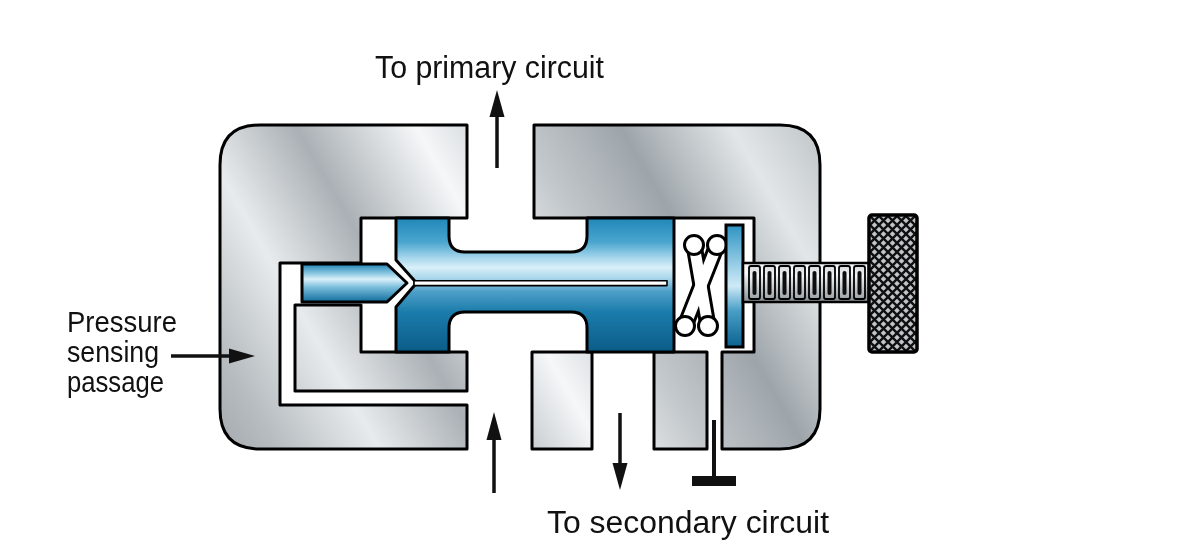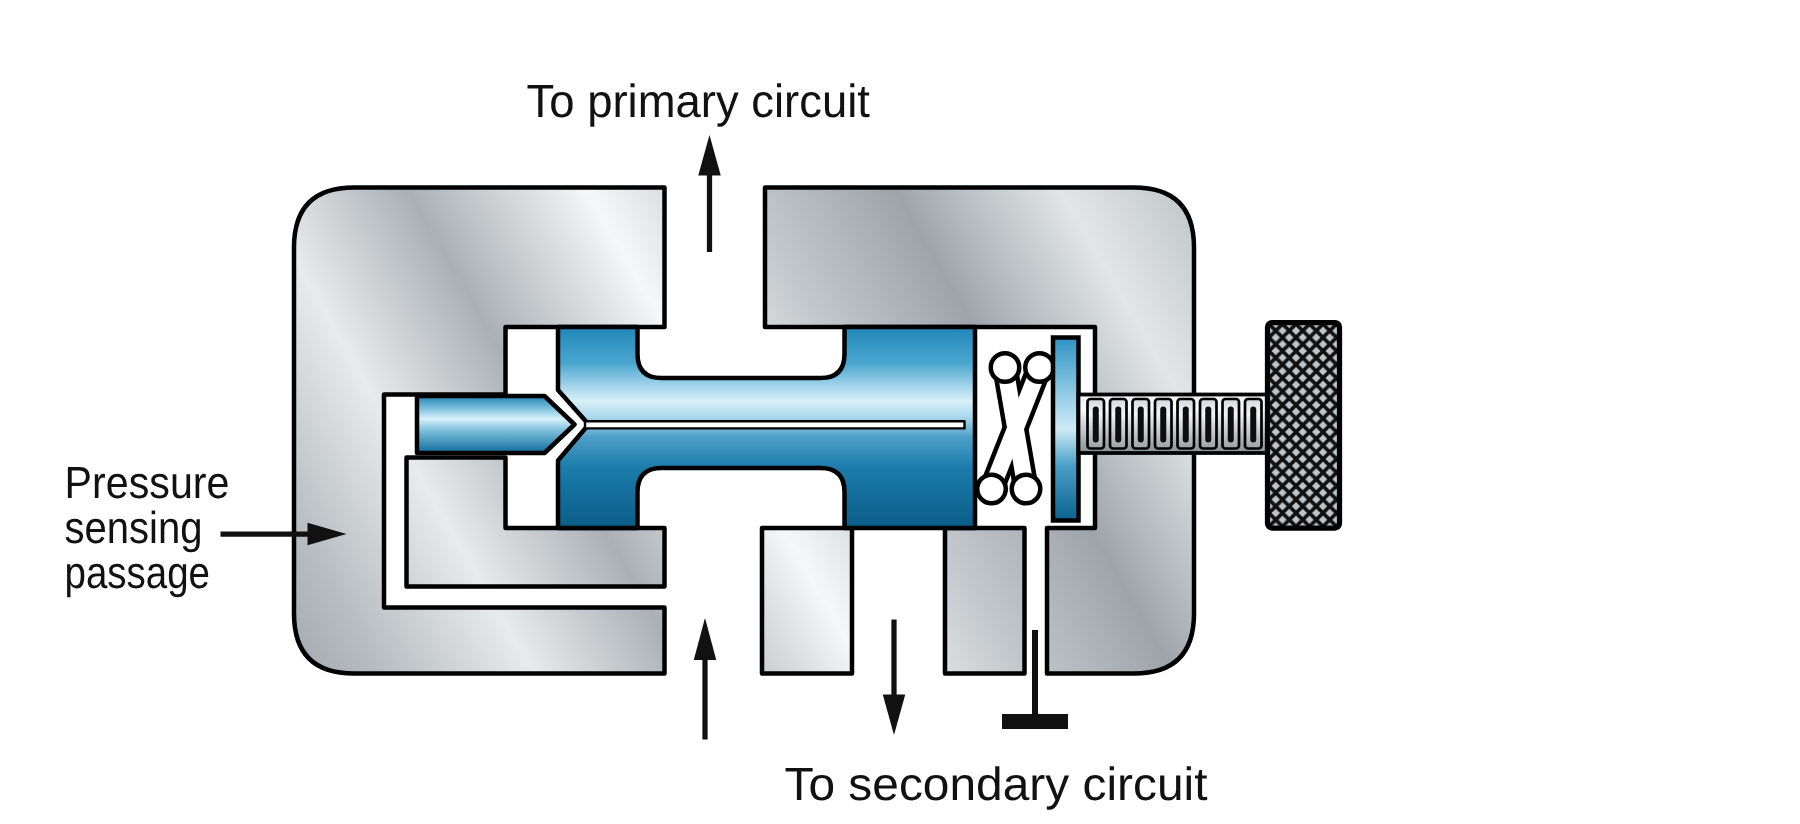--- a/index.html
+++ b/index.html
@@ -1,17 +1,17 @@
 <!DOCTYPE html>
 <html><head>
 <meta charset="utf-8">
 <style>
   html,body{margin:0;padding:0;background:#ffffff;}
   .canvas{position:relative;width:1040px;height:549px;background:#ffffff;overflow:hidden;
-          font-family:"Liberation Sans", sans-serif;}
+          font-family:"Liberation Sans", sans-serif;padding-left:24px;}
   svg{display:block}
   text{font-family:"Liberation Sans", sans-serif; fill:#111111;}
 </style>
 </head>
 <body>
 
 <div class="canvas">
 <svg width="1200" height="549" viewBox="0 0 1200 549">
   <defs>
     <linearGradient id="metalGrad" gradientUnits="userSpaceOnUse" x1="180" y1="470" x2="820" y2="100">

